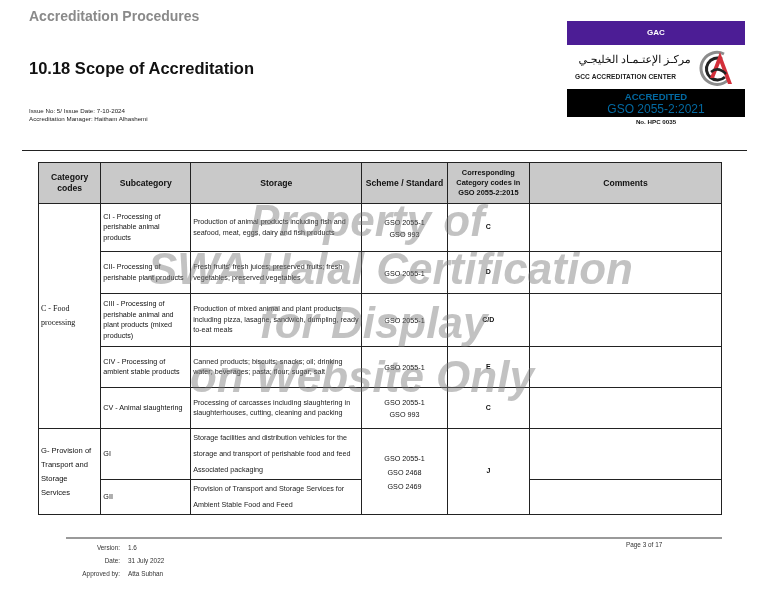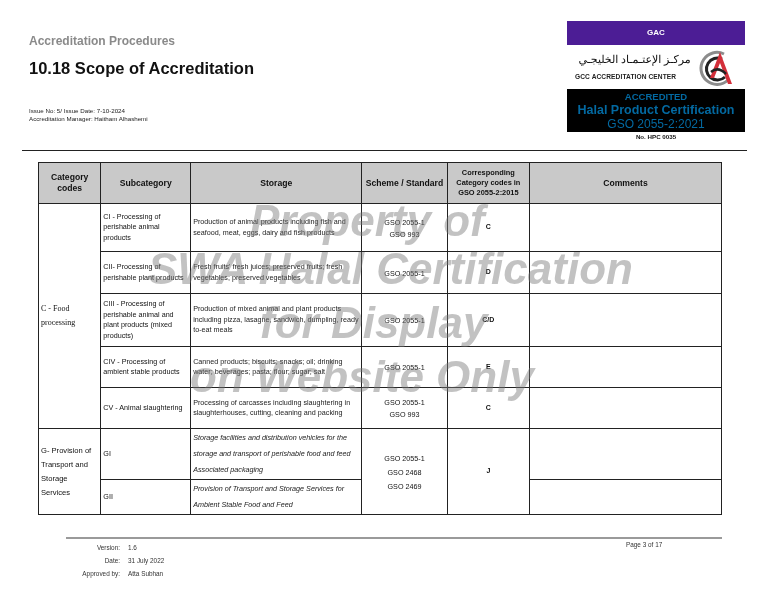--- a/index.html
+++ b/index.html
@@ -1,20 +1,20 @@
 <!DOCTYPE html>
 <html><head>
 <meta charset="utf-8">
 <style>
   html, body { margin: 0; padding: 0; }
   body {
     width: 768px; height: 593px; background: #ffffff; position: relative; overflow: hidden;
     font-family: "Liberation Sans", "DejaVu Sans", sans-serif; color: #111;
   }
-  .doc-section { position: absolute; left: 29px; top: 34px; font-size: 12px; color: #8a8a8a; font-weight: bold; }
+  .doc-section { position: absolute; left: 29px; top: 8px; font-size: 14px; color: #8a8a8a; font-weight: bold; }
   .page-title { position: absolute; left: 29px; top: 59px; font-size: 16.5px; font-weight: bold; color: #111; }
   .issue-info { position: absolute; left: 29px; top: 107px; font-size: 6.2px; line-height: 8px; color: #222; }
 
   
   .badge { position: absolute; left: 567px; top: 21px; width: 178px; }
   .badge-top { background: #4c1d95; color: #fff; height: 24px; text-align: center; font-size: 8px; font-weight: bold; line-height: 24px; }
   .badge-logo { height: 44px; position: relative; }
   .badge-arabic { position: absolute; left: 10px; top: 8px; font-size: 11px; font-family: Liberation Serif, serif; color: #111; direction: rtl; width: 115px; text-align: center; }
   .badge-en { position: absolute; left: 8px; top: 28px; font-size: 6.6px; font-weight: bold; color: #222; letter-spacing: 0.1px; }
   .badge-mark { position: absolute; left: 131px; top: 3px; width: 40px; height: 40px; }
@@ -33,21 +33,21 @@
   table.scope th.small { font-size: 7.4px; line-height: 10px; }
   td.cat { text-align: left; padding: 0 2px; font-size: 7.6px; line-height: 14px; }
   td.cat-serif { font-family: "Liberation Serif", serif; font-size: 8px; }
   td.sub, td.prod { text-align: left; padding: 1px 2px; vertical-align: top; }
   td.prod { color: #222; }
   td.sub.mid { vertical-align: middle; }
   td.std { text-align: center; padding: 1px 2px; vertical-align: top; line-height: 12px; padding-top: 3px; }
   td.std.mid { vertical-align: middle; line-height: 14px; }
   td.code { text-align: center; font-weight: bold; font-size: 7px; }
   td.comment { }
-  .prod-row-g td.prod { line-height: 16px; font-style: italic; }
+  .prod-row-g td.prod { line-height: 16px; }
 
   
   .watermark { position: absolute; color: rgba(120,120,120,0.45); font-weight: bold; font-style: italic; font-size: 44px; white-space: nowrap; pointer-events: none; font-family: "Liberation Sans", sans-serif; }
 
   
   .footer-rule { position: absolute; left: 66px; top: 537px; width: 656px; height: 1.5px; background: #9a9a9a; }
   .footer-labels { position: absolute; left: 60px; top: 541px; width: 60px; text-align: right; font-size: 6.4px; line-height: 13px; color: #333; }
   .footer-values { position: absolute; left: 128px; top: 541px; font-size: 6.4px; line-height: 13px; color: #333; }
   .footer-page { position: absolute; left: 626px; top: 541px; font-size: 6.4px; color: #333; }
 </style>
@@ -68,21 +68,20 @@
     <div class="badge-en">GCC ACCREDITATION CENTER</div>
     <svg class="badge-mark" viewBox="0 0 40 40">
       <path d="M26 6 A16 16 0 1 0 30 32" fill="none" stroke="#8c8c8c" stroke-width="3"></path>
       <path d="M24 11 A11 11 0 1 0 27 29" fill="none" stroke="#222" stroke-width="3"></path>
       <path d="M22 4 L34 36 L30 36 L22 15 L16 30 L12 30 Z" fill="#d32f3a"></path>
       <path d="M13 24 Q20 18 28 26" fill="none" stroke="#222" stroke-width="2.5"></path>
     </svg>
   </div>
   <div class="badge-accredited">
     <div class="l1">ACCREDITED</div>
-    <div class="l2">Halal Product Certification</div>
     <div class="l3">GSO 2055-2:2021</div>
   </div>
   <div class="badge-no">No. HPC 0035</div>
 </div>
 <div class="header-rule"></div>
 
 <table class="scope">
   <colgroup>
     <col style="width:63px">
       <col style="width:91px">

